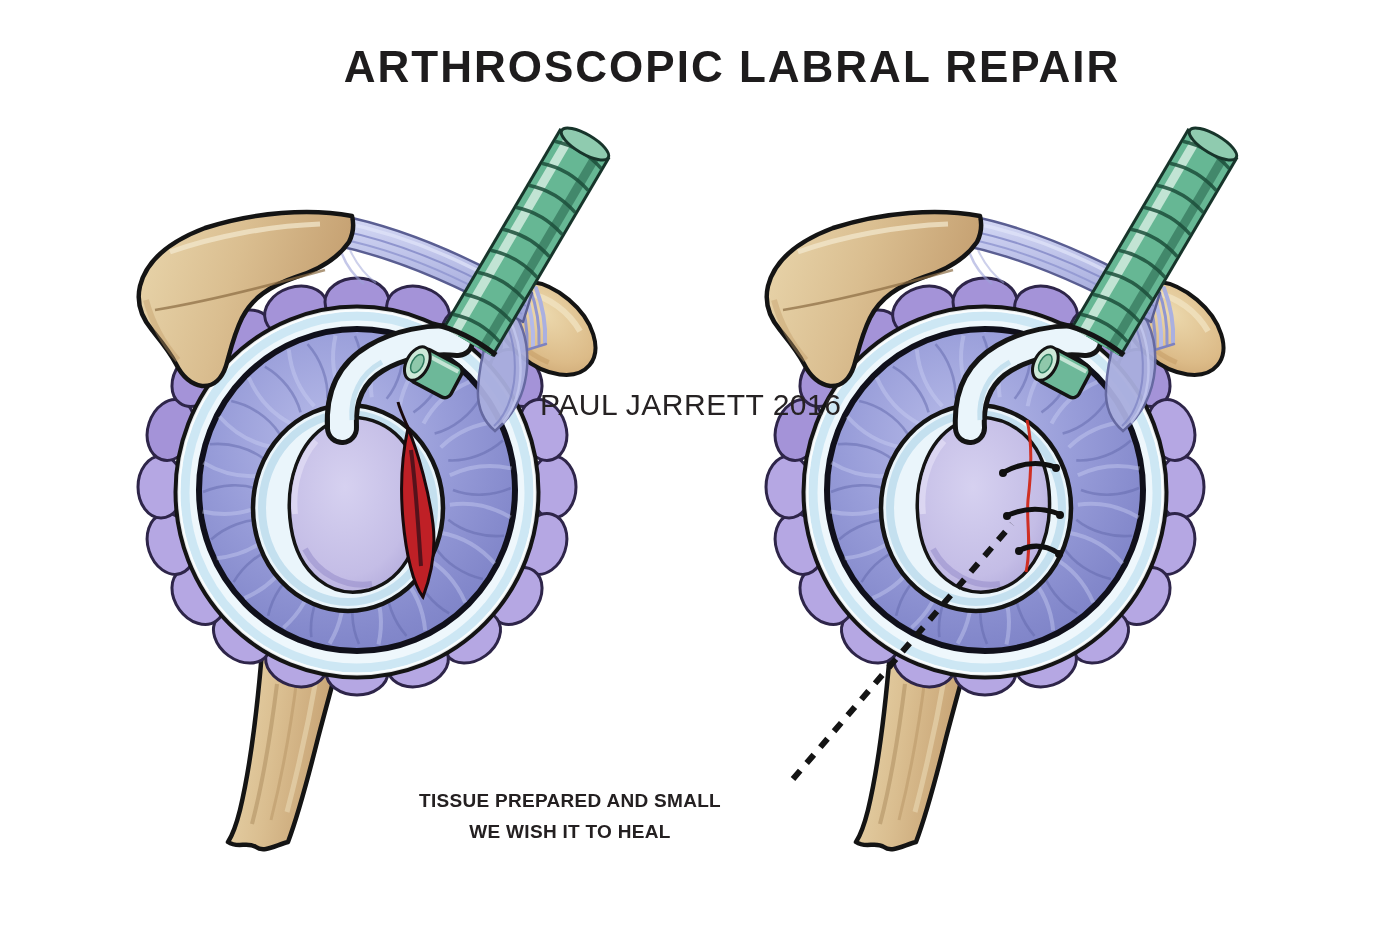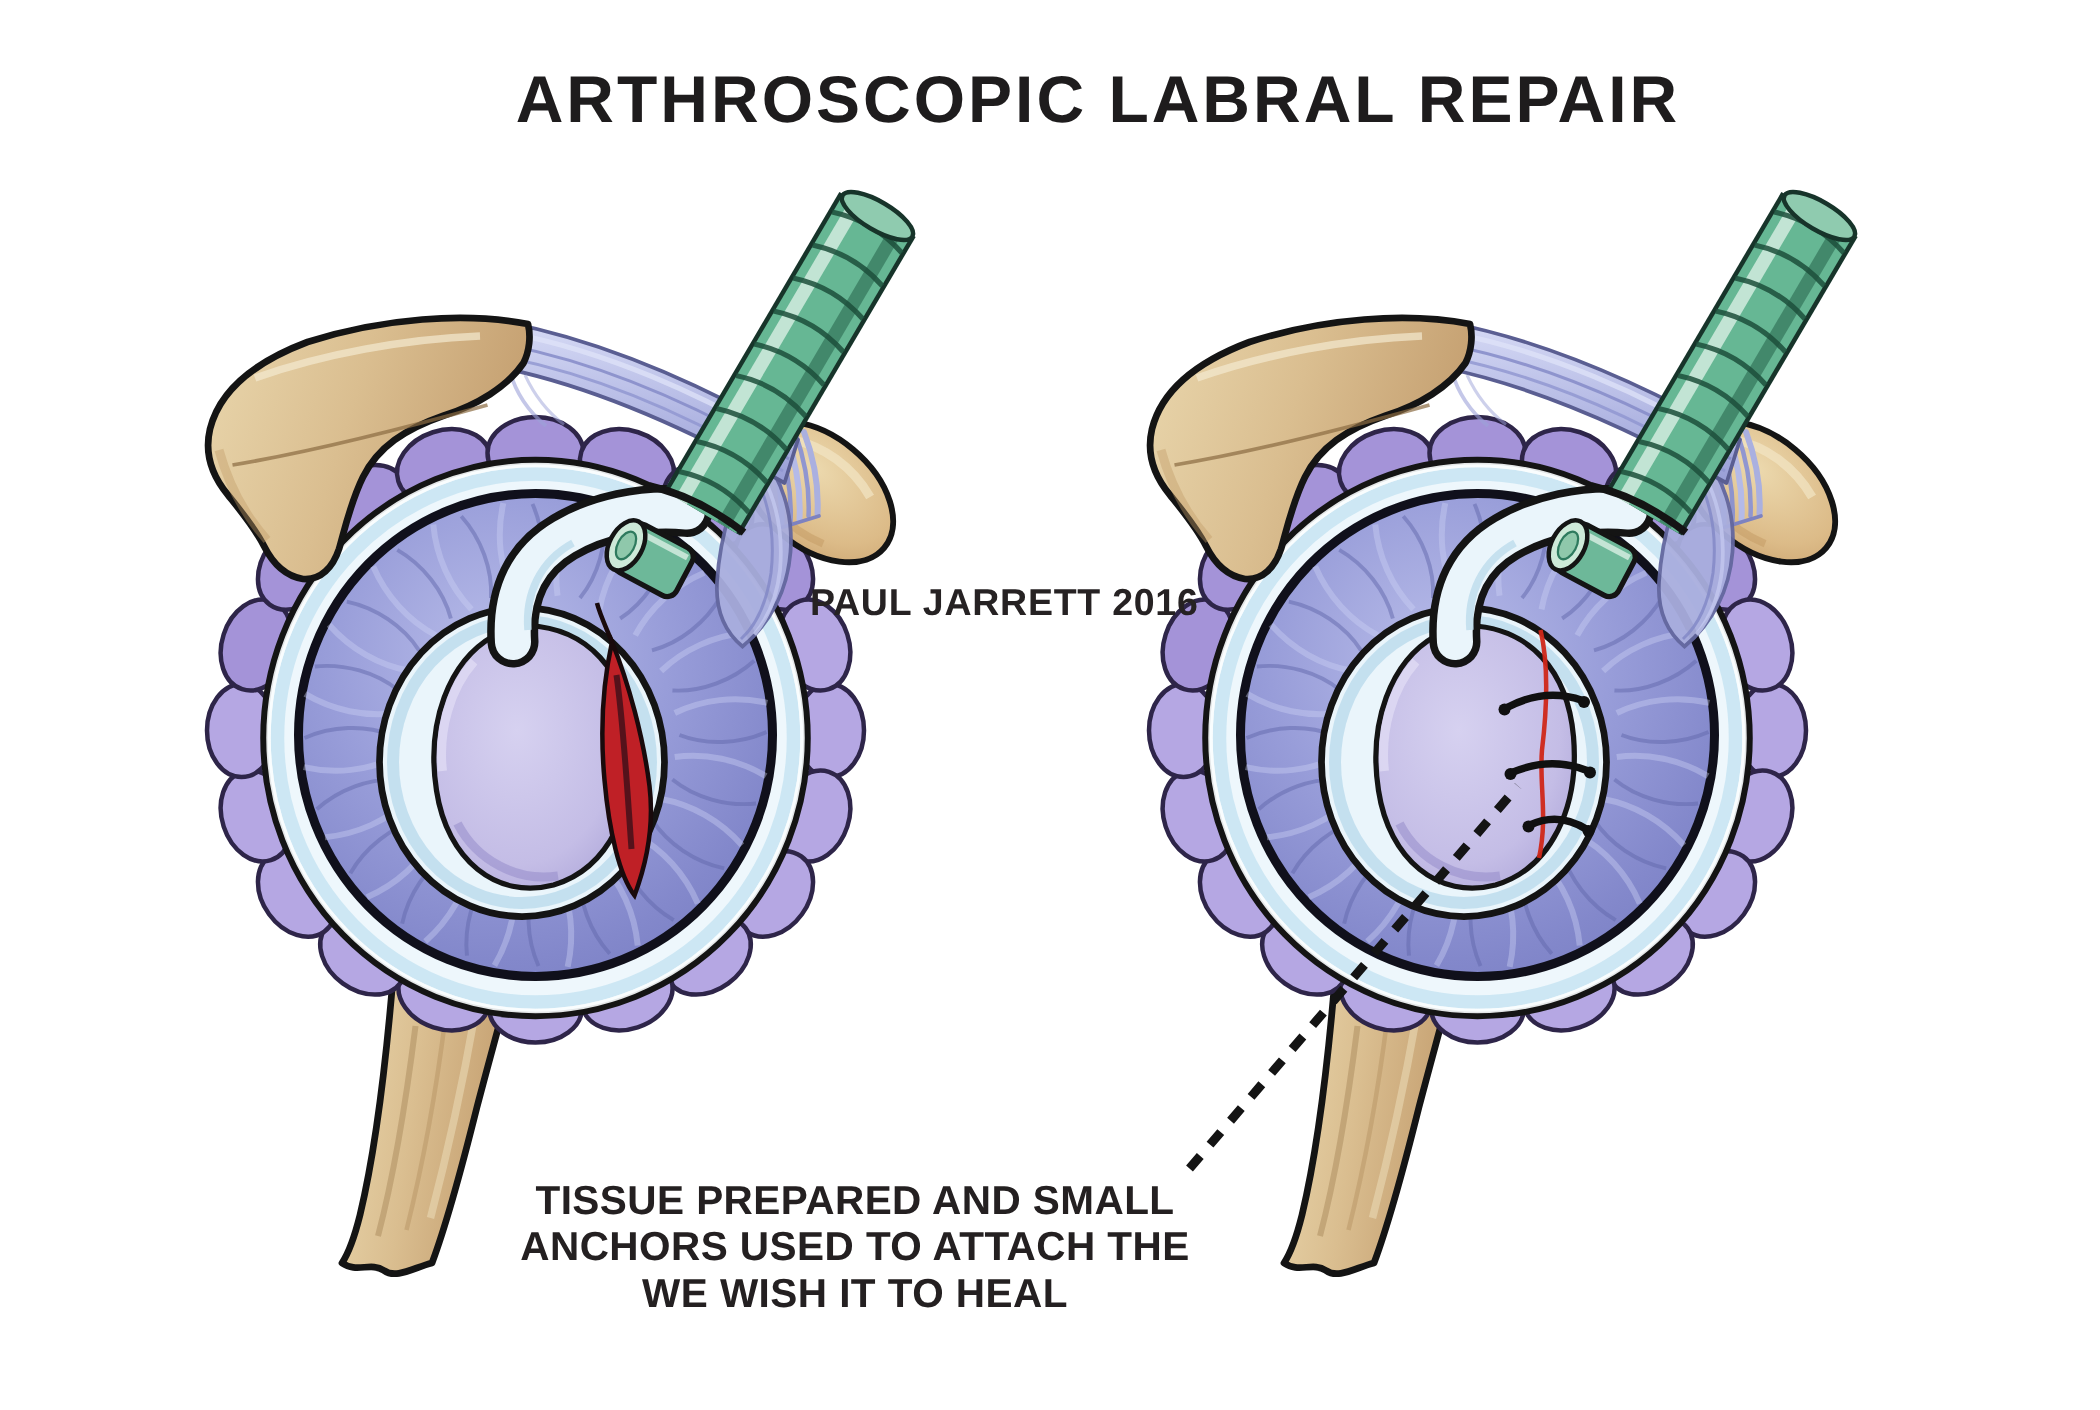--- a/index.html
+++ b/index.html
@@ -1,24 +1,24 @@
 <!DOCTYPE html>
 <html><head>
 <meta charset="utf-8">
 <style>
   html,body{margin:0;padding:0;background:#fff;}
   .stage{position:relative;width:1400px;height:894px;background:#fff;overflow:hidden;
          font-family:"Liberation Sans","DejaVu Sans",sans-serif;}
   .stage svg{position:absolute;left:0;top:0;}
   .page-title{position:absolute;top:16px;left:32px;width:1400px;text-align:center;
     font-size:44px;font-weight:800;letter-spacing:2px;color:#1e1c1d;line-height:1;}
-  .credit{position:absolute;left:540px;top:390px;font-size:25px;font-weight:700;
+  .credit{position:absolute;left:540px;top:390px;font-size:30px;font-weight:400;
     letter-spacing:.5px;color:#262223;line-height:1;}
   .caption{position:absolute;left:170px;top:785px;width:800px;text-align:center;
-    font-size:27px;font-weight:800;letter-spacing:.3px;color:#242021;line-height:31px;}
+    font-size:19px;font-weight:800;letter-spacing:.3px;color:#242021;line-height:31px;}
 </style>
 </head>
 <body>
 
 <div class="stage">
 
 <svg width="1400" height="940" viewBox="0 0 1400 940">
   <defs>
     <linearGradient id="gBone" x1="0" y1="0" x2="1" y2="0.25">
       <stop offset="0" stop-color="#e9d6ac"></stop>
@@ -244,17 +244,16 @@
           <circle cx="1059" cy="554" r="4"></circle>
     </g>
   </g>
   <path d="M793 779 L 1012 524" stroke="#141414" stroke-width="6" stroke-dasharray="11 10" fill="none"></path>
 </svg>
 
 <h1 class="page-title">ARTHROSCOPIC LABRAL REPAIR</h1>
 <div class="credit">PAUL JARRETT 2016</div>
 <div class="caption">
   <div>TISSUE PREPARED AND SMALL</div>
-  <div>ANCHORS USED TO ATTACH THE</div>
   <div>WE WISH IT TO HEAL</div>
 </div>
 
 </div>
 
 </body></html>

